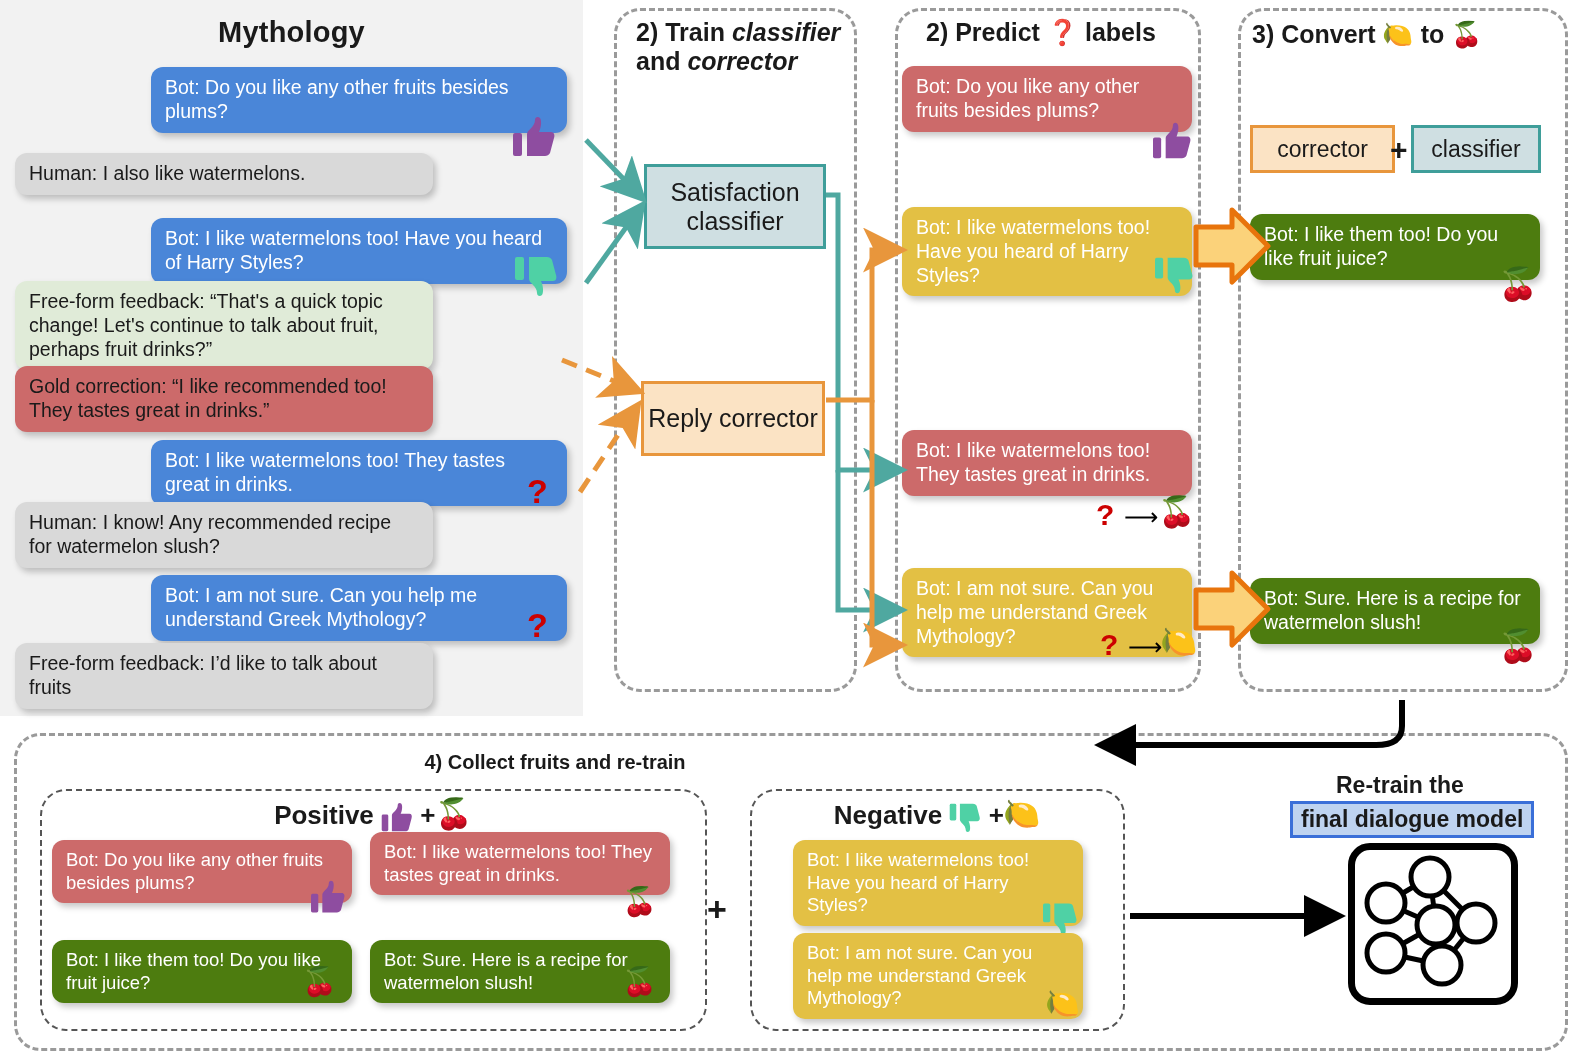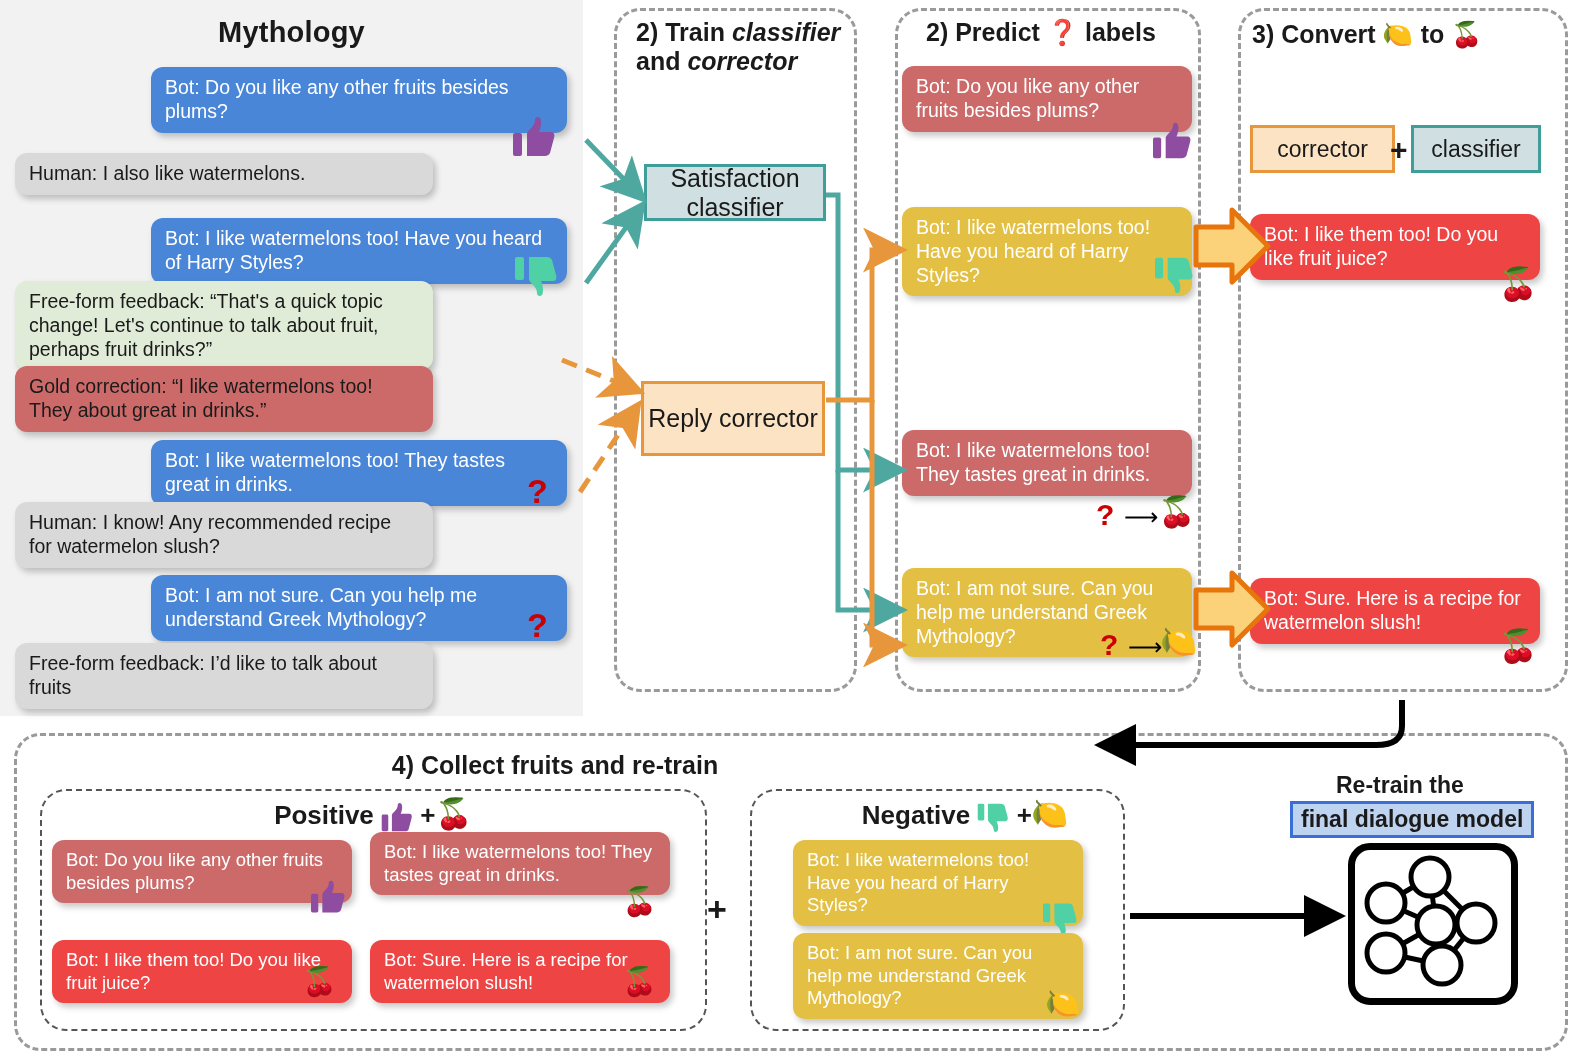--- a/index.html
+++ b/index.html
@@ -8,21 +8,21 @@
 
   
   .bub{position:absolute;border-radius:12px;box-sizing:border-box;
        padding:9px 14px;line-height:1.22;font-size:19.5px;
        box-shadow:3px 4px 6px rgba(0,0,0,.22);}
   .bub b{font-weight:400;}
   .blue{background:#4a86d8;color:#ffffff;}
   .grey{background:#d9d9d9;color:#1a1a1a;}
   .green{background:#e0ebd8;color:#1a1a1a;}
   .red{background:#cc6a6a;color:#ffffff;}
-  .redL{background:#ef4444;color:#ffffff;}
+  .redL{background:#4d7c0f;color:#ffffff;}
   .yel{background:#e3c044;color:#ffffff;}
 
   
   #dialogue-col{position:absolute;left:0;top:0;width:583px;height:716px;
                 background:#f2f2f2;}
   #dialogue-title{position:absolute;left:0;top:16px;width:583px;text-align:center;
                   font-size:29px;font-weight:700;letter-spacing:.2px;}
 
   
   .panel{position:absolute;border:3px dashed #9a9a9a;border-radius:26px;
@@ -72,21 +72,21 @@
 <div class="bub grey" style="left:15px;top:153px;width:418px;">
   <b>Human:</b><span> I also like watermelons.</span>
 </div>
 <div class="bub blue" style="left:151px;top:218px;width:416px;">
   <b>Bot:</b><span> I like watermelons too! Have you heard of Harry Styles?</span>
 </div>
 <div class="bub green" style="left:15px;top:281px;width:418px;">
   <b>Free-form feedback:</b><span> “That's a quick topic change! Let's continue to talk about fruit, perhaps fruit drinks?”</span>
 </div>
 <div class="bub red" style="left:15px;top:366px;width:418px;color:#1a1a1a;">
-  <b>Gold correction:</b><span> “I like watermelons too! They about great in drinks.”</span>
+  <b>Gold correction:</b><span> “I like recommended too! They tastes great in drinks.”</span>
 </div>
 <div class="bub blue" style="left:151px;top:440px;width:416px;">
   <b>Bot:</b><span> I like watermelons too! They tastes great in drinks.</span>
 </div>
 <div class="bub grey" style="left:15px;top:502px;width:418px;">
   <b>Human:</b><span> I know! Any recommended recipe for watermelon slush?</span>
 </div>
 <div class="bub blue" style="left:151px;top:575px;width:416px;">
   <b>Bot:</b><span> I am not sure. Can you help me understand Greek Mythology?</span>
 </div>
@@ -106,21 +106,21 @@
       <path d="M15 2 V24 C15 28 23 31 23 38 C23 41 26 42 28 40 C30 37 29 30 27 26 H39 C42 26 43 23 42 20 L38 5 C37 3 35 2 33 2 Z" fill="#4fd1a5"></path>
     </svg>
 </div>
 <div class="q" style="left:527px;top:474px;font-size:34px;">?</div>
 <div class="q" style="left:527px;top:608px;font-size:34px;">?</div>
 
 <div class="panel" style="left:614px;top:8px;width:243px;height:684px;"></div>
 <div class="panel-title" style="left:636px;top:18px;width:210px;">
   <span>2) Train </span><i>classifier</i><span> and </span><i>corrector</i>
 </div>
-<div class="mbox teal" style="left:644px;top:164px;width:182px;height:57px;">
+<div class="mbox teal" style="left:644px;top:164px;width:182px;height:85px;">
   <span>Satisfaction classifier</span>
 </div>
 <div class="mbox orng" style="left:641px;top:381px;width:184px;height:75px;">
   <span>Reply corrector</span>
 </div>
 
 <div class="panel" style="left:895px;top:8px;width:306px;height:684px;"></div>
 <div class="panel-title" style="left:912px;top:18px;width:290px;white-space:nowrap;margin-left:14px;">
   <span>2) Predict </span><span style="color:#cc0000;">❓</span><span> labels</span>
 </div>
@@ -176,21 +176,21 @@
   <b>Bot:</b><span> I like them too! Do you like fruit juice?</span>
 </div>
 <div class="icn" style="left:1498px;top:268px;font-size:32px;">🍒</div>
 
 <div class="bub redL" style="left:1250px;top:578px;width:290px;">
   <b>Bot:</b><span> Sure. Here is a recipe for watermelon slush!</span>
 </div>
 <div class="icn" style="left:1498px;top:630px;font-size:32px;">🍒</div>
 
 <div class="panel" style="left:14px;top:733px;width:1554px;height:318px;"></div>
-<div class="panel-title" style="left:0px;top:751px;width:1110px;text-align:center;font-size:25px;">4) Collect fruits and re-train</div>
+<div class="panel-title" style="left:0px;top:751px;width:1110px;text-align:center;font-size:20px;">4) Collect fruits and re-train</div>
 
 <div class="panel" style="left:40px;top:789px;width:667px;height:242px;border-width:2px;border-color:#555;"></div>
 <div style="position:absolute;left:40px;top:796px;width:667px;text-align:center;font-size:26px;font-weight:700;">
   <span>Positive</span>
   <span style="display:inline-block;vertical-align:-9px;">
     <svg width="32" height="31" viewBox="0 0 44 42">
         <rect x="1" y="17" width="9" height="23" rx="2" fill="#8e4da0"></rect>
         <path d="M15 40 V18 C15 14 23 11 23 4 C23 1 26 0 28 2 C30 5 29 12 27 16 H39 C42 16 43 19 42 22 L38 37 C37 39 35 40 33 40 Z" fill="#8e4da0"></path>
       </svg>
   </span>
@@ -218,21 +218,21 @@
 <div class="icn" style="left:302px;top:968px;font-size:28px;">🍒</div>
 
 <div class="bub redL" style="left:370px;top:940px;width:300px;font-size:18.5px;">
   <b>Bot:</b><span> Sure. Here is a recipe for watermelon slush!</span>
 </div>
 <div class="icn" style="left:622px;top:968px;font-size:28px;">🍒</div>
 
 <div class="plus" style="left:707px;top:890px;font-size:34px;"><span>+</span></div>
 
 <div class="panel" style="left:750px;top:789px;width:375px;height:242px;border-width:2px;border-color:#555;"></div>
-<div style="position:absolute;left:778px;top:796px;width:375px;text-align:center;font-size:26px;font-weight:700;">
+<div style="position:absolute;left:750px;top:796px;width:375px;text-align:center;font-size:26px;font-weight:700;">
   <span>Negative</span>
   <span style="display:inline-block;vertical-align:-9px;">
     <svg width="32" height="31" viewBox="0 0 44 42">
         <rect x="1" y="2" width="9" height="23" rx="2" fill="#4fd1a5"></rect>
         <path d="M15 2 V24 C15 28 23 31 23 38 C23 41 26 42 28 40 C30 37 29 30 27 26 H39 C42 26 43 23 42 20 L38 5 C37 3 35 2 33 2 Z" fill="#4fd1a5"></path>
       </svg>
   </span>
   <span>+</span><span style="font-size:30px;">🍋</span>
 </div>
 

